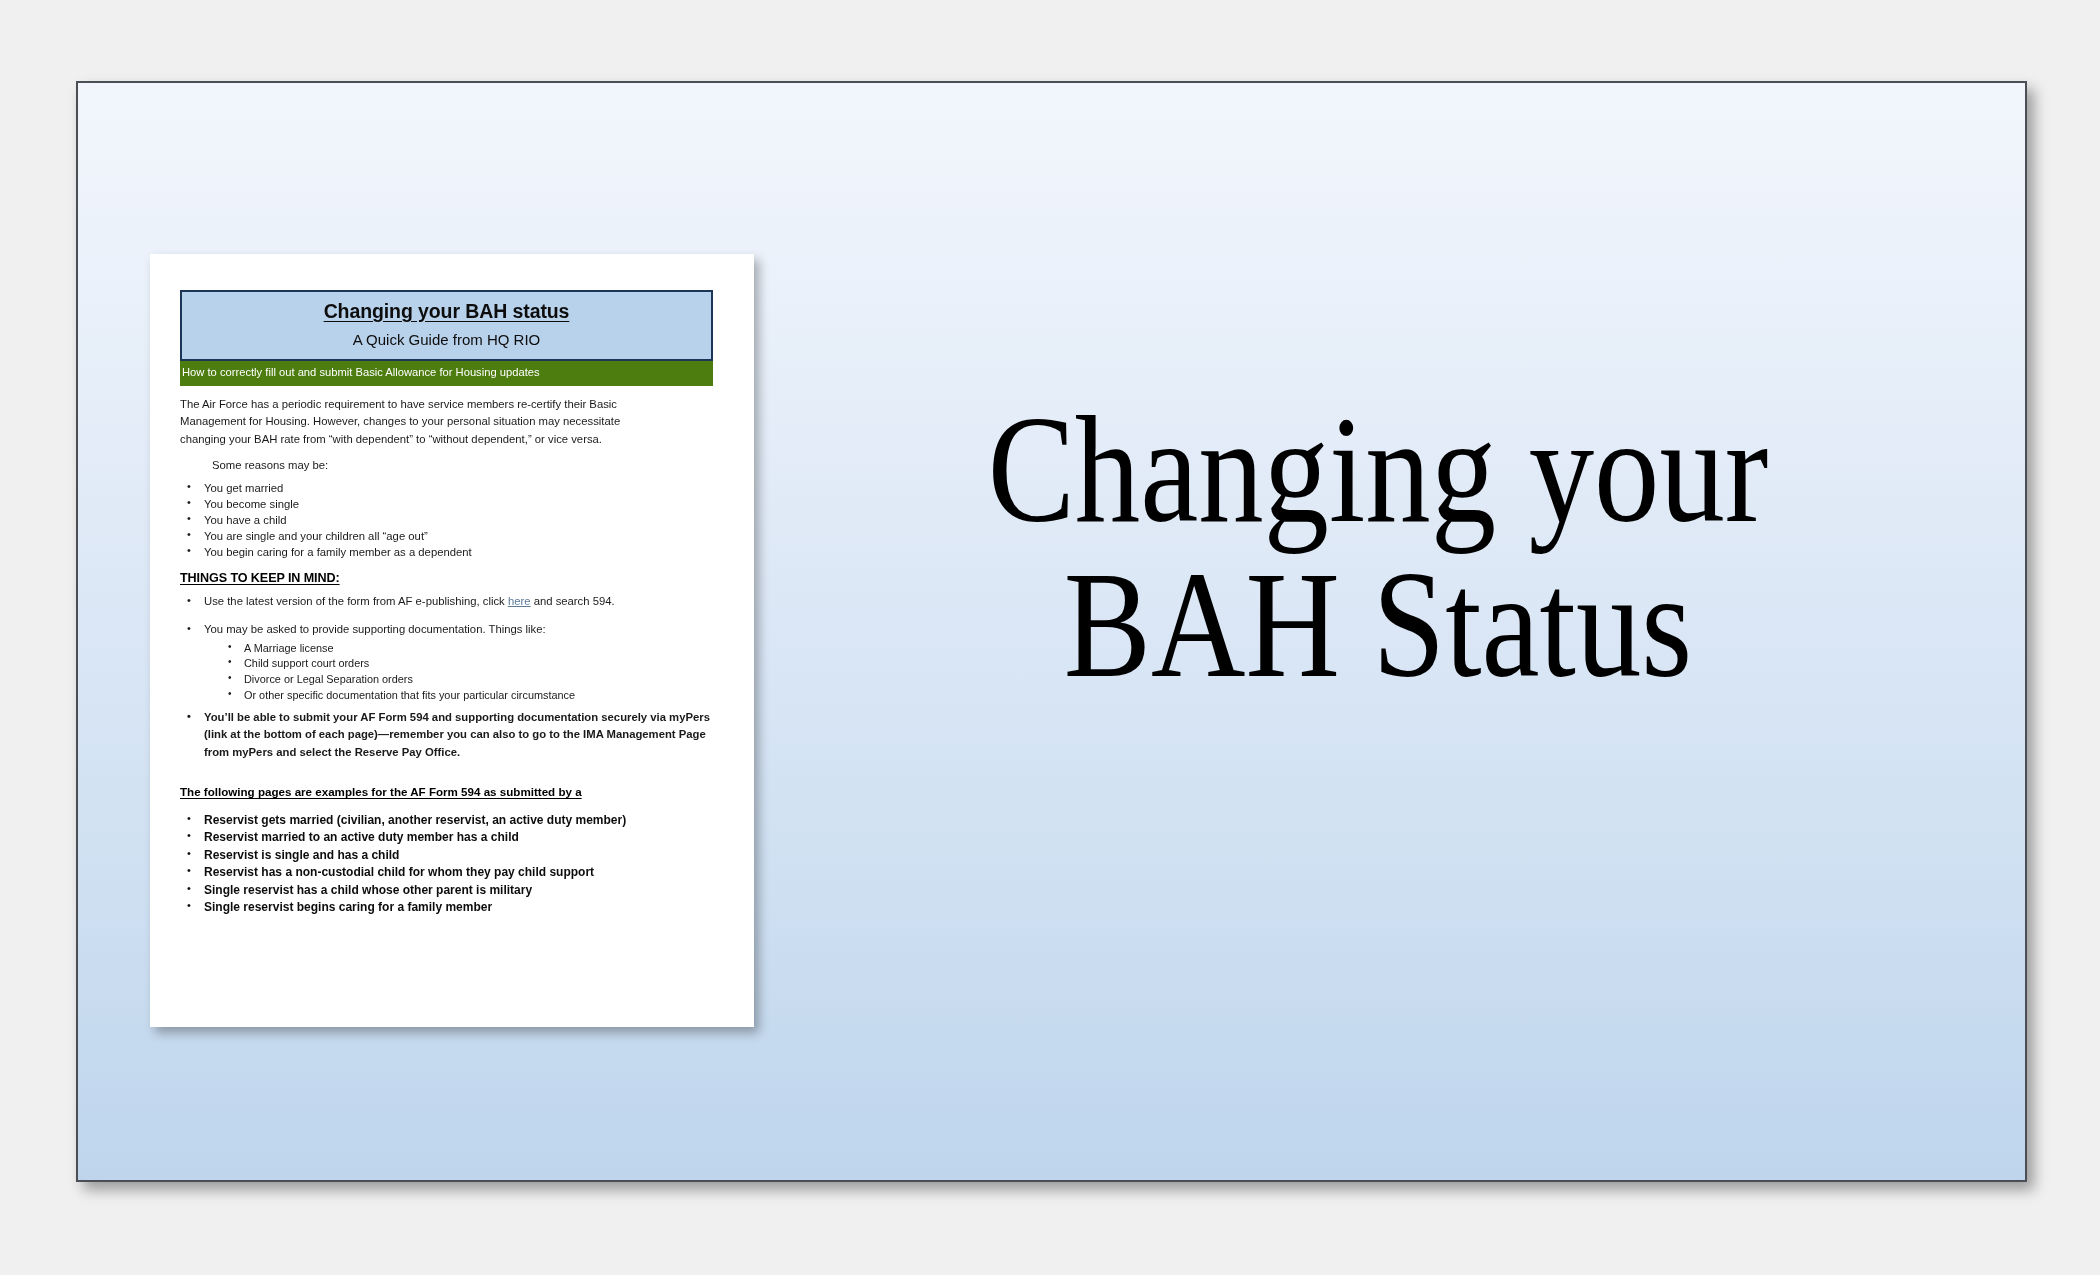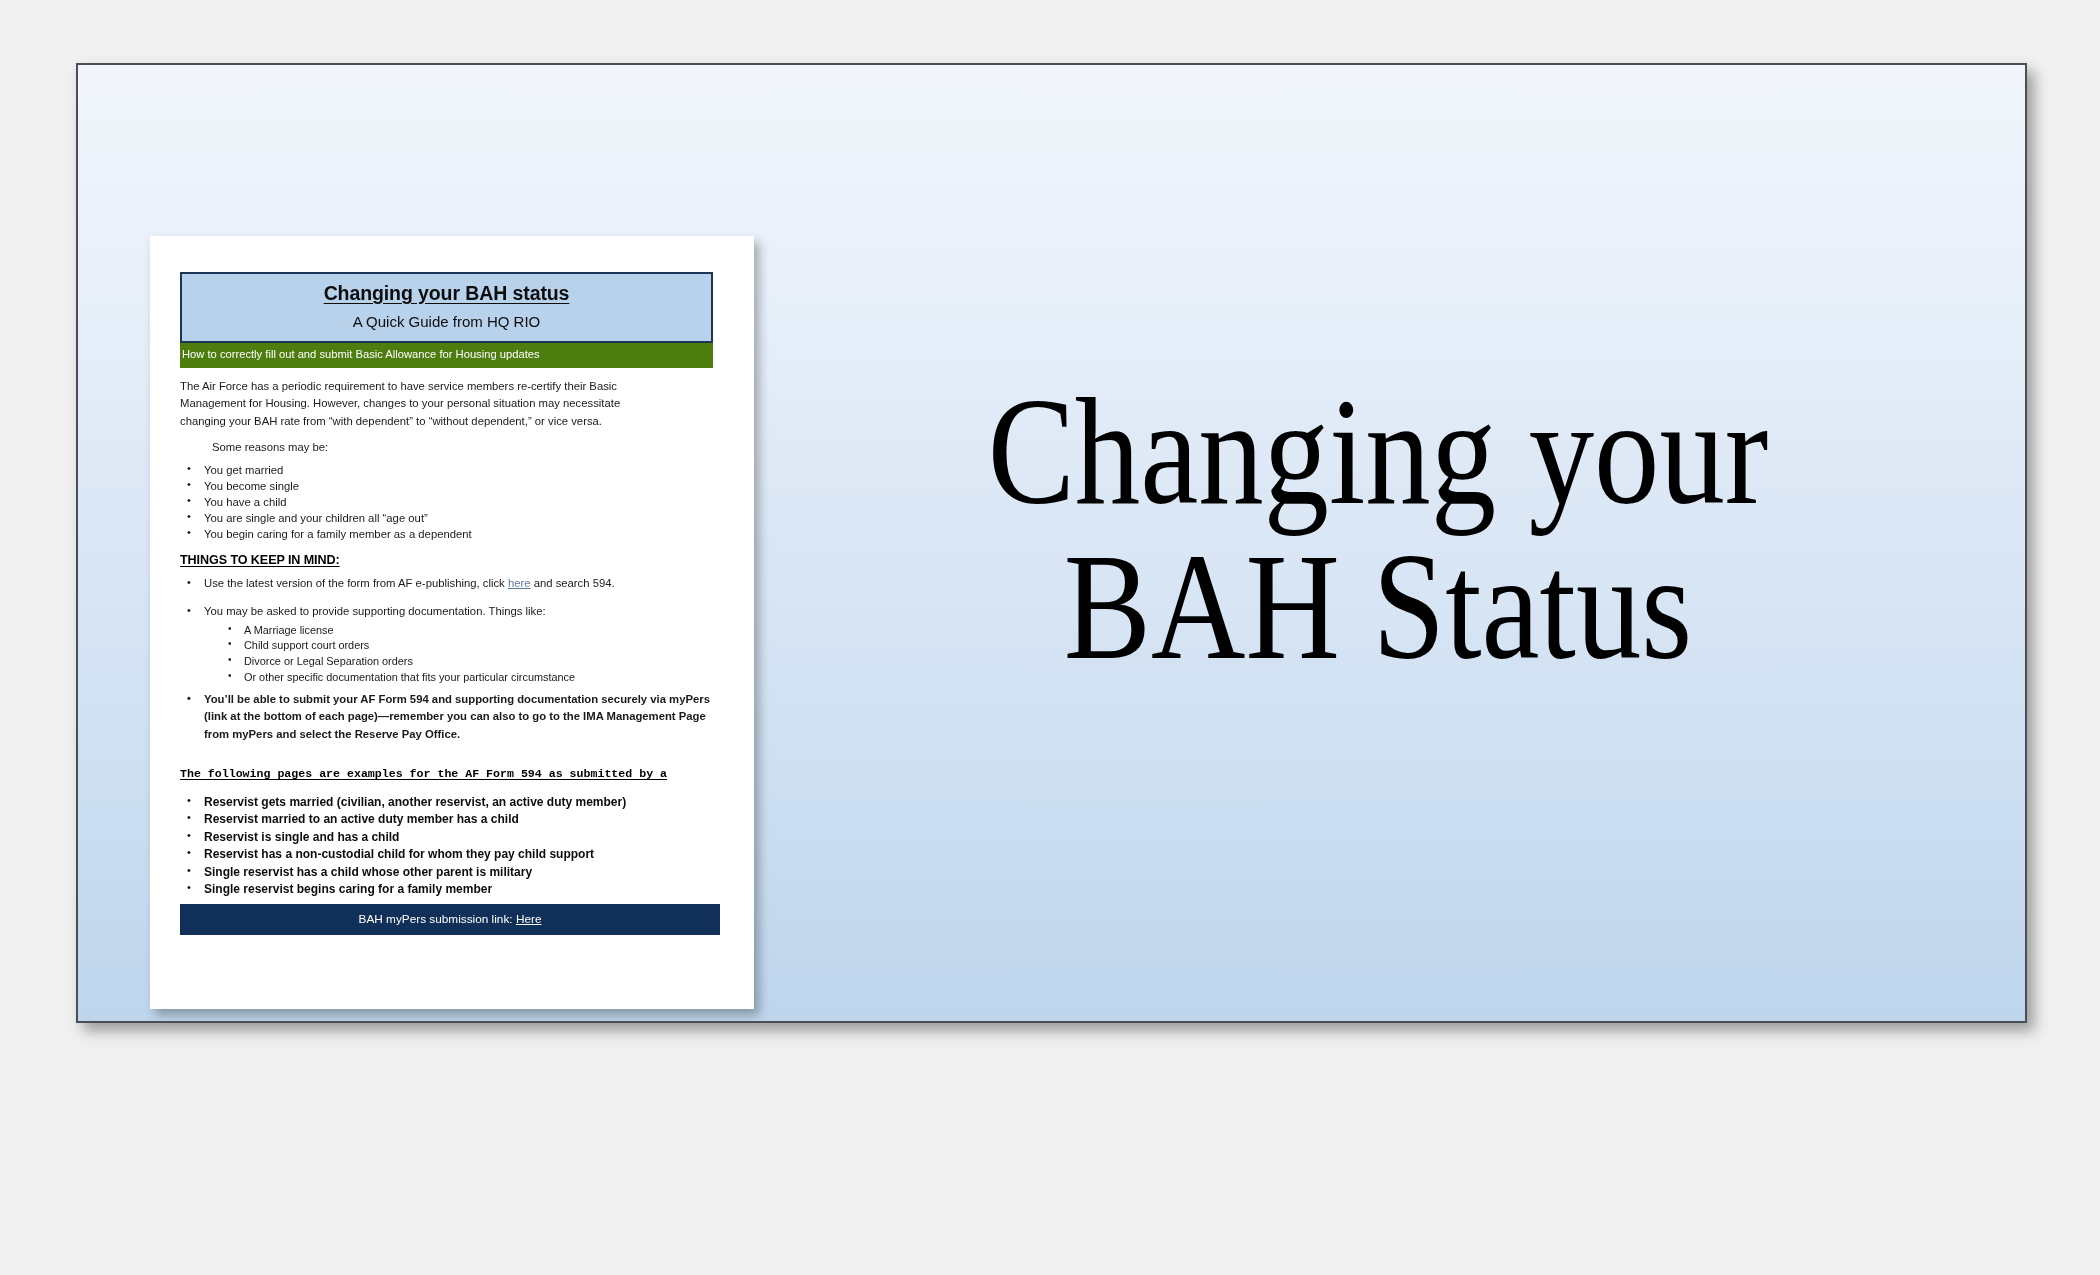--- a/index.html
+++ b/index.html
@@ -11,23 +11,23 @@
     width: 2100px;
     height: 1275px;
     overflow: hidden;
     font-family: "Liberation Sans", sans-serif;
   }
 
   
   #slide-canvas {
     position: absolute;
     left: 76px;
-    top: 63px;
+    top: 81px;
     width: 1951px;
-    height: 960px;
+    height: 1101px;
     border: 2px solid #4b4f55;
     box-sizing: border-box;
     background: linear-gradient(to bottom, #f2f6fc 0%, #eaf1fa 18%, #dde8f6 45%, #cfe0f2 72%, #bed5ec 100%);
     box-shadow: 7px 8px 13px rgba(0,0,0,0.35);
     overflow: hidden;
   }
 
   
   #doc-page {
     position: absolute;
@@ -254,35 +254,34 @@
             <li>Divorce or Legal Separation orders</li>
             <li>Or other specific documentation that fits your particular circumstance</li>
           </ul>
         </li>
       </ul>
       <ul class="lvl1">
         <li style="line-height:1.55;font-weight:bold;">You’ll be able to submit your AF Form 594 and supporting documentation securely via myPers (link at the bottom of each page)—remember you can also to go to the IMA Management Page from myPers and select the Reserve Pay Office.</li>
       </ul>
 
       <div class="bold-head">
-        <span style="display:block;font-family:Liberation Mono, monospace;">The following pages are examples for the AF Form 594 as submitted by a</span>
+        <span style="display:block;">The following pages are examples for the AF Form 594 as submitted by a</span>
       </div>
 
       <ul class="bold-list">
         <li>Reservist gets married (civilian, another reservist, an active duty member)</li>
         <li>Reservist married to an active duty member has a child</li>
         <li>Reservist is single and has a child</li>
         <li>Reservist has a non-custodial child for whom they pay child support</li>
         <li>Single reservist has a child whose other parent is military</li>
         <li>Single reservist begins caring for a family member</li>
       </ul>
 
     </div>
 
-    <div class="footer-bar"><span>BAH myPers submission link: </span><a class="link-here" href="#">Here</a></div>
   </div>
 
   <div id="slide-title">
     <span class="tline">Changing your</span>
     <span class="tline">BAH Status</span>
   </div>
 
 </div>
 
 </body></html>

